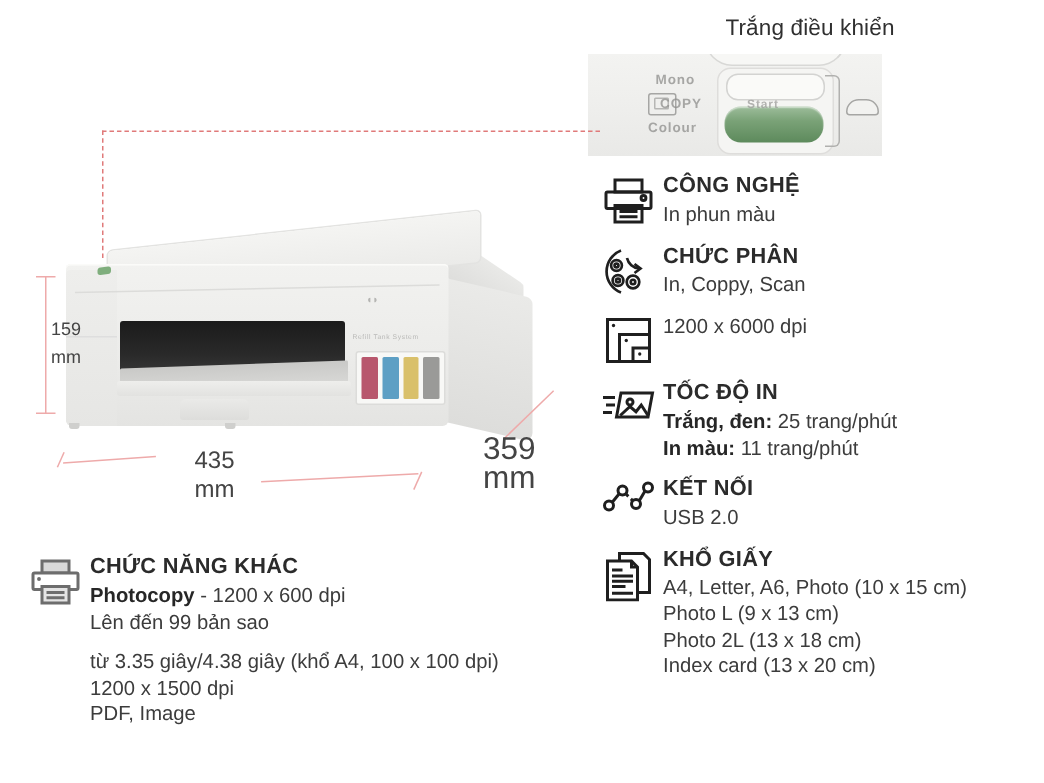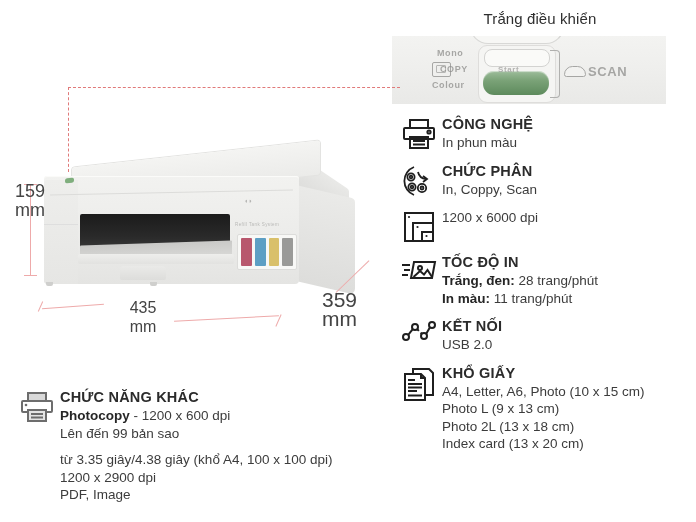--- a/index.html
+++ b/index.html
@@ -24,21 +24,21 @@
     width: 288px;
     text-align: center;
     font-size: 15px;
     color: #2f2f2f;
     letter-spacing: .1px;
   }
   #panel-photo {
     position: absolute;
     left: 392px;
     top: 36px;
-    width: 274px;
+    width: 196px;
     height: 68px;
     background: linear-gradient(180deg,#f3f3f1 0%,#efefed 45%,#e9e9e7 100%);
     overflow: hidden;
   }
   #panel-photo .pp-topcurve {
     position: absolute; left: 78px; top: -10px;
     width: 92px; height: 16px;
     border: 1px solid #d8d8d6;
     border-radius: 0 0 40px 40px;
     background: #f7f7f5;
@@ -203,32 +203,32 @@
     background:#cfcfcd; border-radius:0 0 2px 2px;
   }
 
   
   .dim-line { position:absolute; background:#eeaaaa; }
   #dim-h-label {
     position:absolute; left:108px; top:298px; width:70px;
     text-align:center; font-size:16px; color:#444; line-height:19px;
   }
   #dim-v-label {
-    position:absolute; left:6px; top:182px; width:48px;
-    text-align:center; font-size:18px; color:#444; line-height:19px;
+    position:absolute; left:6px; top:210px; width:48px;
+    text-align:right; font-size:12px; color:#444; line-height:19px;
   }
   #dim-d-label {
     position:absolute; left:322px; top:290px; width:52px;
     font-size:21px; color:#444; line-height:19px;
   }
 
   
   .spec-list { position:absolute; }
   #specs-right { left:396px; top:116px; width:300px; }
-  #specs-left  { left:14px;  top:389px; width:372px; }
+  #specs-left  { left:14px;  top:370px; width:372px; }
 
   .spec-row {
     display:flex;
     align-items:flex-start;
     margin-bottom:11px;
   }
   .spec-icon {
     flex: 0 0 46px;
     display:flex;
     align-items:flex-start;
@@ -387,21 +387,21 @@
         <path d="M13 6 L34 6 L31 22 L10 22 Z"></path>
         <circle cx="19" cy="12" r="2"></circle>
         <path d="M12.5 21 L19 15 L23 18.5 L26.5 14 L31 21"></path>
         <line x1="1" y1="9" x2="9" y2="9"></line>
         <line x1="3" y1="14" x2="9" y2="14"></line>
         <line x1="1" y1="19" x2="7" y2="19"></line>
       </svg>
     </div>
     <div class="spec-body">
       <div class="spec-title">TỐC ĐỘ IN</div>
-      <div class="spec-line"><b>Trắng, đen:</b><span> 28 trang/phút</span></div>
+      <div class="spec-line"><b>Trắng, đen:</b><span> 25 trang/phút</span></div>
       <div class="spec-line"><b>  In màu:</b><span>   11 trang/phút</span></div>
     </div>
   </div>
 
   <div class="spec-row">
     <div class="spec-icon">
       <svg class="icon-svg" width="34" height="24" viewBox="0 0 34 24" fill="none" stroke="#1f1f1f" stroke-width="2">
         <circle cx="4" cy="17" r="3"></circle>
         <circle cx="13" cy="7" r="3"></circle>
         <circle cx="22" cy="16" r="3"></circle>
@@ -451,17 +451,17 @@
         <line x1="11" y1="23" x2="23" y2="23"></line>
         <line x1="11" y1="26.5" x2="23" y2="26.5"></line>
       </svg>
     </div>
     <div class="spec-body">
       <div class="spec-title">CHỨC NĂNG KHÁC</div>
       <div class="spec-line"><b>Photocopy</b><span> - 1200 x 600 dpi</span></div>
       <div class="spec-line">Lên đến 99 bản sao</div>
       <div class="spec-gap"></div>
       <div class="spec-line">từ 3.35 giây/4.38 giây (khổ A4, 100 x 100 dpi)</div>
-      <div class="spec-line">1200 x 2900 dpi</div>
+      <div class="spec-line">1200 x 1500 dpi</div>
       <div class="spec-line">PDF, Image</div>
     </div>
   </div>
 </div>
 
 </body></html>

